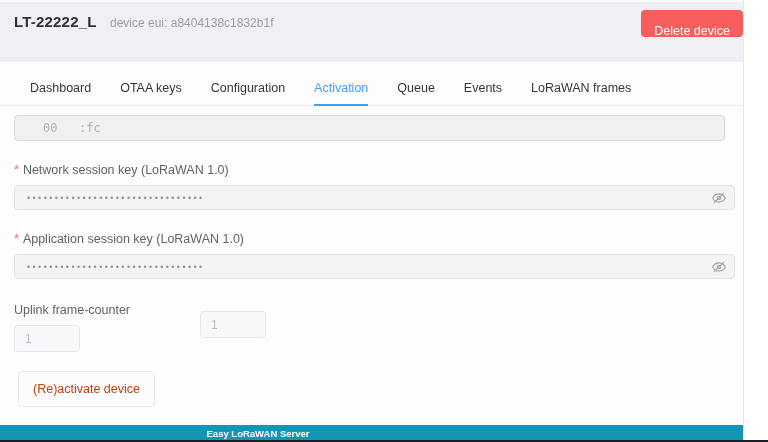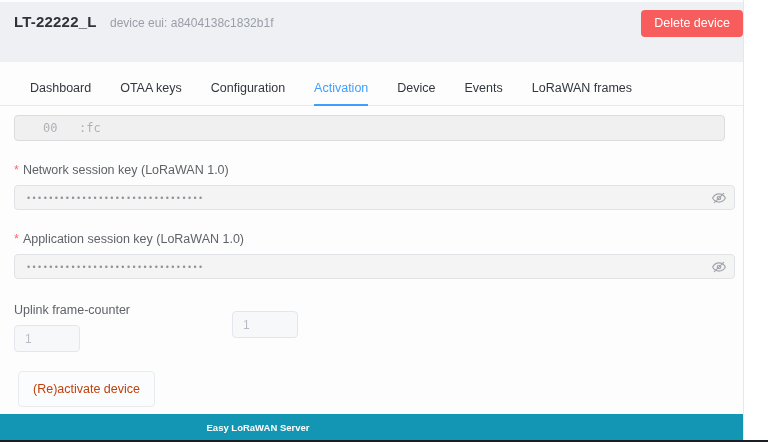--- a/index.html
+++ b/index.html
@@ -4,21 +4,21 @@
 <style>
   html,body{margin:0;padding:0;}
   body{font-family:"Liberation Sans",sans-serif;background:#fff;}
   .canvas{position:relative;width:768px;height:442px;background:#fff;overflow:hidden;}
 
   
   .topbar{position:absolute;left:0;top:0;width:755px;height:62px;background:#eef0f4;
           border-top:2px solid #fbfcfd;box-sizing:border-box;}
   .title{position:absolute;left:14px;top:11px;font-size:15px;font-weight:bold;color:#2f3338;letter-spacing:.2px;}
   .eui{position:absolute;left:110px;top:14px;font-size:12px;color:#9a9ea6;}
-  .delete-btn{position:absolute;right:12px;top:8px;height:27px;line-height:27px;padding:0 13px;
+  .delete-btn{position:absolute;right:12px;top:8px;height:27px;line-height:27px;padding:8px 13px;
           background:#f75d5d;color:#fff;font-size:12.5px;border:none;border-radius:4px;cursor:pointer;
           font-family:"Liberation Sans",sans-serif;}
 
   
   .right-rail{position:absolute;right:0;top:0;width:24px;height:440px;background:#fff;border-left:1px solid #e7e7e9;}
 
   
   .content{position:absolute;left:0;top:62px;width:743px;height:365px;background:#fdfdfd;}
   .tabs{display:flex;gap:29px;padding:19px 0 0 30px;border-bottom:1px solid #e7e9ed;}
   .tab{font-size:12.5px;color:#33373d;padding-bottom:9px;cursor:pointer;white-space:nowrap;}
@@ -32,33 +32,33 @@
           border:1px solid #dcdcdf;border-radius:4px;font-family:"DejaVu Sans Mono",monospace;
           font-size:12px;color:#aeb1b8;padding:0 28px;box-sizing:border-box;outline:none;}
 
   .key-wrap{position:relative;margin-top:8px;width:721px;}
   .key-input{display:block;width:100%;height:25px;background:#f4f4f5;border:1px solid #e0e2e6;
           border-radius:4px;font-size:9px;letter-spacing:2.4px;color:#8f939a;
           padding:0 30px 0 12px;box-sizing:border-box;outline:none;}
   .eye{position:absolute;right:9px;top:50%;transform:translateY(-50%);color:#a2a5ab;cursor:pointer;
           display:flex;align-items:center;}
 
-  .counters{display:flex;margin-top:24px;gap:32px;}
+  .counters{display:flex;margin-top:24px;}
   .counter-col{width:186px;}
   .counter-label{font-size:12.5px;color:#5f6368;}
   .counter-input{display:block;margin-top:8px;width:66px;height:27px;background:#f7f8fa;
           border:1px solid #e3e6ec;border-radius:4px;color:#b8bcc4;font-size:12px;
           padding:0 10px;box-sizing:border-box;outline:none;}
 
   .reactivate{display:inline-block;margin:19px 0 0 4px;padding:10px 14px;font-size:12.5px;
           color:#c2410c;background:#fbfcfd;border:1px solid #e8ebf0;border-radius:4px;cursor:pointer;
           font-family:"Liberation Sans",sans-serif;}
 
   
-  .footer{position:absolute;left:0;bottom:2px;width:743px;height:26px;background:#1396b4;}
+  .footer{position:absolute;left:0;bottom:2px;width:743px;height:15px;background:#1396b4;}
   .footer-text{position:absolute;left:258px;top:50%;transform:translate(-50%,-50%);
           color:#fff;font-size:9.5px;font-weight:bold;white-space:nowrap;}
   .bottom-edge{position:absolute;left:0;bottom:0;width:768px;height:2px;background:#1b1e23;}
 </style>
 </head>
 <body>
 
 <div class="canvas">
 
   <div class="topbar">
@@ -67,21 +67,21 @@
     <button class="delete-btn">Delete device</button>
   </div>
 
   <div class="content">
 
     <div class="tabs">
       <span class="tab">Dashboard</span>
       <span class="tab">OTAA keys</span>
       <span class="tab">Configuration</span>
       <span class="tab active">Activation</span>
-      <span class="tab">Device</span>
+      <span class="tab">Queue</span>
       <span class="tab">Events</span>
       <span class="tab">LoRaWAN frames</span>
     </div>
 
     <div class="form">
 
       
       <input class="addr-input" type="text" readonly="" value="00   :fc" style="">
 
       

